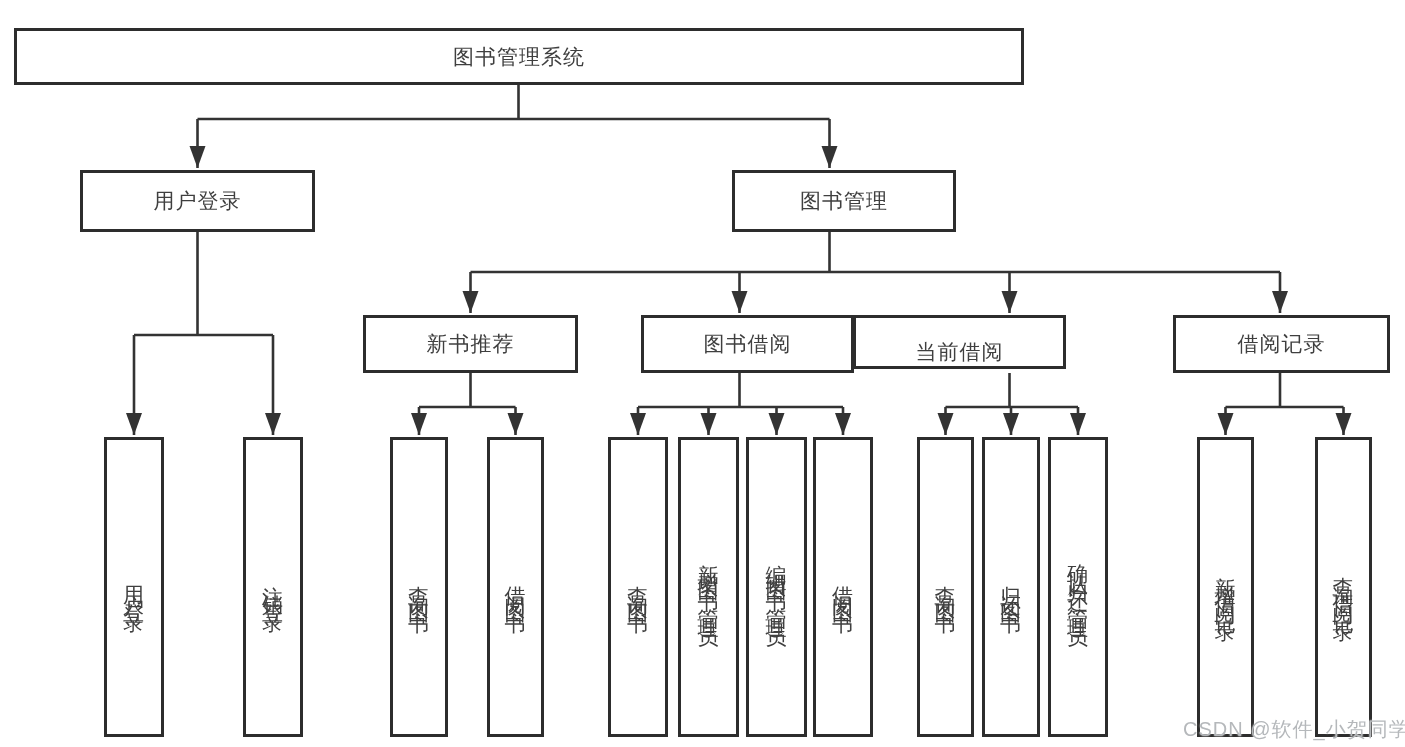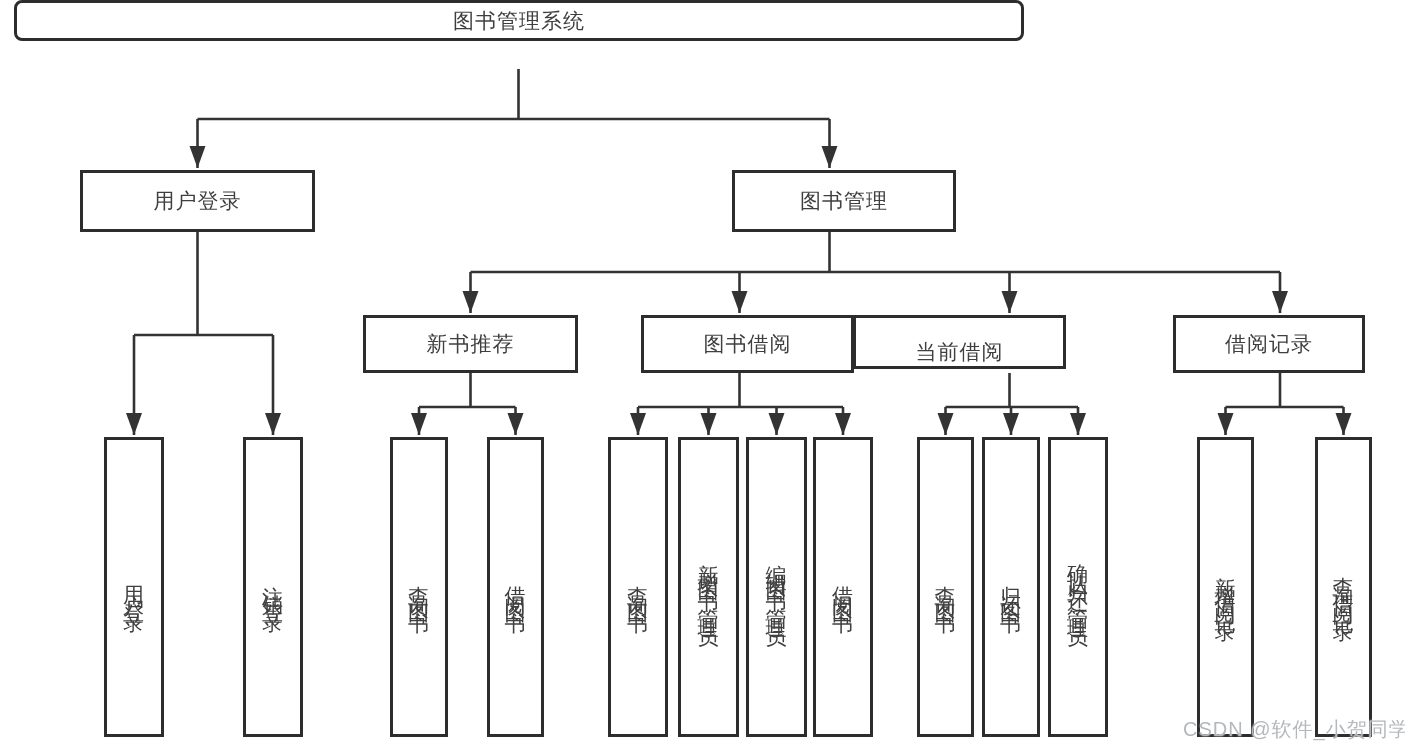--- a/index.html
+++ b/index.html
@@ -34,27 +34,27 @@
     border: 3px solid #2d2d2d;
     display: flex;
     align-items: center;
     justify-content: center;
     color: #3f3f3f;
     font-size: 21px;
     letter-spacing: 1px;
     z-index: 2;
     text-align: center;
   }
-  .root-box   { left: 14px;  top: 0;  width: 1010px; height: 41px; border-radius: 8px; }
+  .root-box   { left: 14px;  top: 28px;  width: 1010px; height: 57px; }
   .l2-a       { left: 80px;  top: 170px; width: 235px;  height: 62px; }
   .l2-b       { left: 732px; top: 170px; width: 224px;  height: 62px; }
   .l3-a       { left: 363px; top: 315px; width: 215px;  height: 58px; text-align: center; }
   .l3-b       { left: 633px; top: 315px; width: 213px;  height: 58px; margin-left: 8px; }
   .l3-c       { left: 853px; top: 315px; width: 213px;  height: 54px; align-items: flex-end; }
-  .l3-d       { left: 1173px;top: 315px; width: 192px;  height: 58px; }
+  .l3-d       { left: 1173px;top: 315px; width: 217px;  height: 58px; }
   .vbox {
     top: 437px;
     height: 300px;
   }
   .vbox .vtext {
     writing-mode: vertical-rl;
     text-orientation: mixed;
     letter-spacing: 9px;
     line-height: 1;
     white-space: nowrap;

